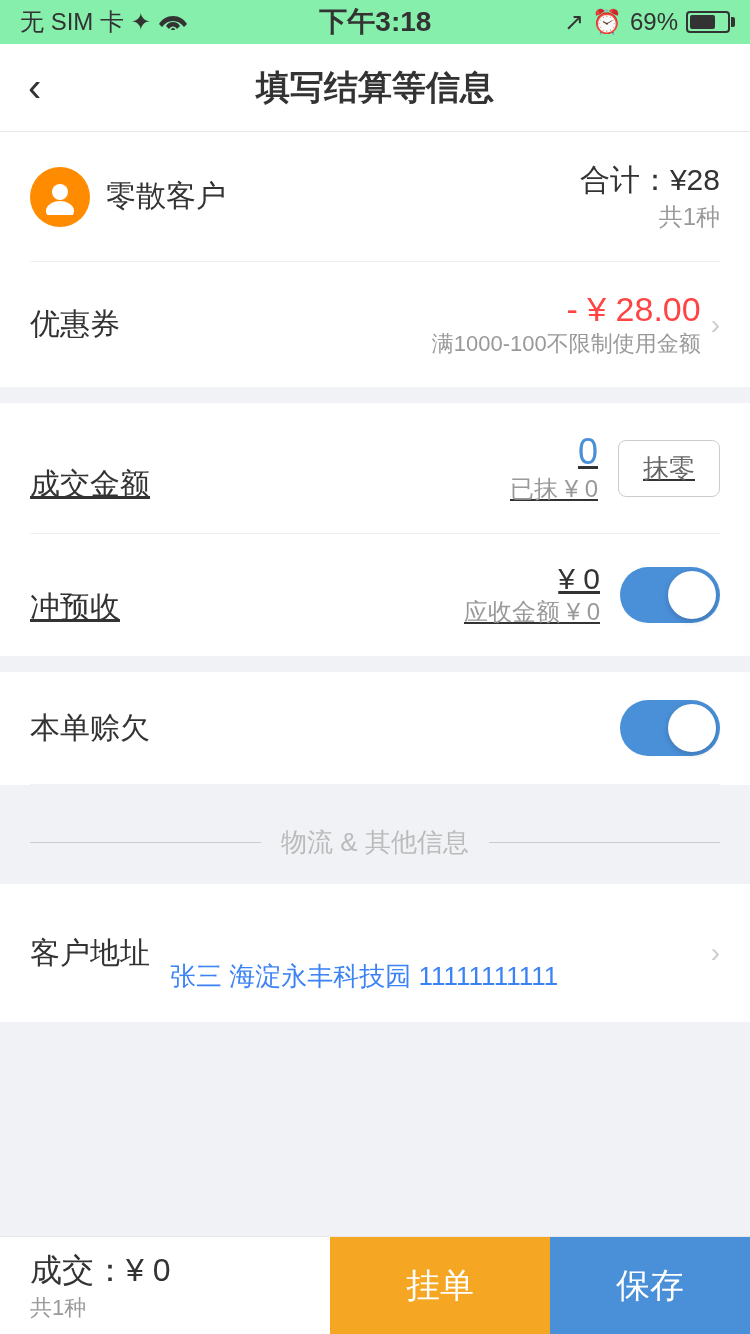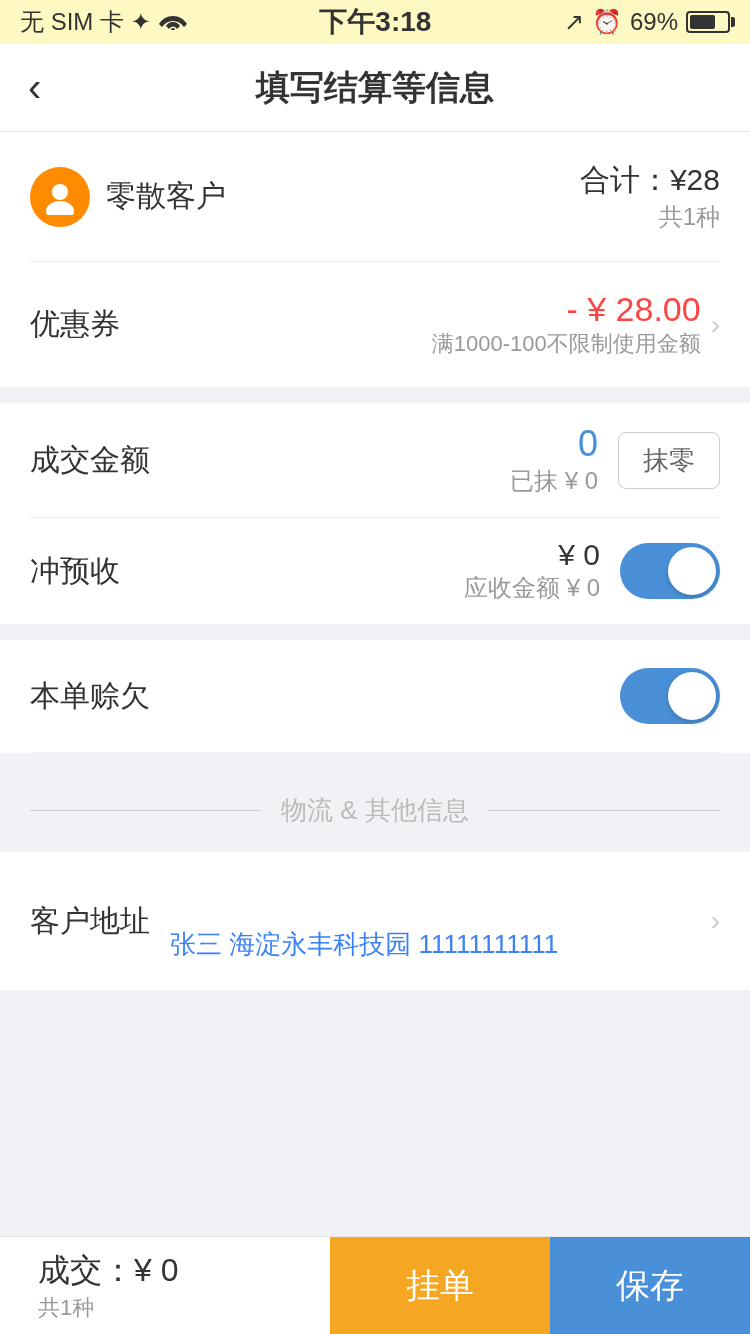--- a/index.html
+++ b/index.html
@@ -10,21 +10,21 @@
       font-family: -apple-system, "PingFang SC", "Helvetica Neue", Arial, sans-serif;
       background: #f0f2f5;
       color: #333;
       font-size: 28px;
     }
 
     
     .status-bar {
       width: 750px;
       height: 44px;
-      background: #fef9c3;
+      background: #86efac;
       display: flex;
       align-items: center;
       justify-content: space-between;
       padding: 4px 20px;
       font-size: 24px;
       font-weight: 500;
     }
     .status-left {
       display: flex;
       align-items: center;
@@ -171,24 +171,25 @@
       font-size: 22px;
       color: #999;
     }
     .chevron-right {
       font-size: 28px;
       color: #ccc;
     }
 
     
     .amount-row {
-      padding: 20px 30px;
-      display: flex;
-      align-items: center;
+      padding: 28px 30px;
+      display: flex;
+      align-items: flex-end;
       justify-content: space-between;
+      text-decoration: underline;
     }
     .row-label {
       font-size: 30px;
       color: #333;
     }
     .amount-right {
       display: flex;
       align-items: center;
       gap: 20px;
     }
@@ -323,21 +324,21 @@
       left: 0;
       width: 750px;
       height: 98px;
       background: #fff;
       display: flex;
       align-items: center;
       border-top: 1px solid #e8e8e8;
     }
     .bottom-summary {
       flex: 1;
-      padding: 0 38px;
+      padding: 0 30px;
     }
     .bottom-summary-top {
       font-size: 26px;
       color: #333;
     }
     .bottom-summary-top span {
       font-size: 32px;
       color: #333;
       font-weight: 500;
     }

